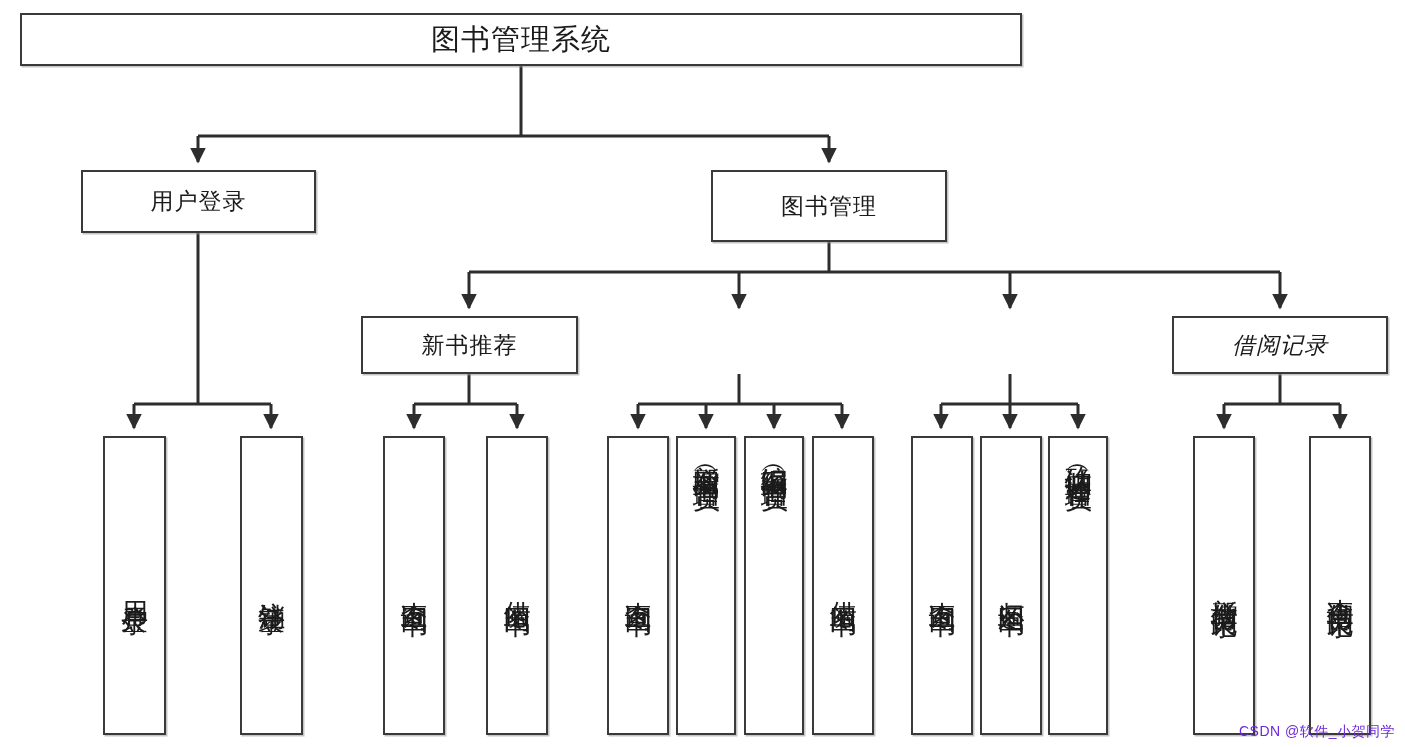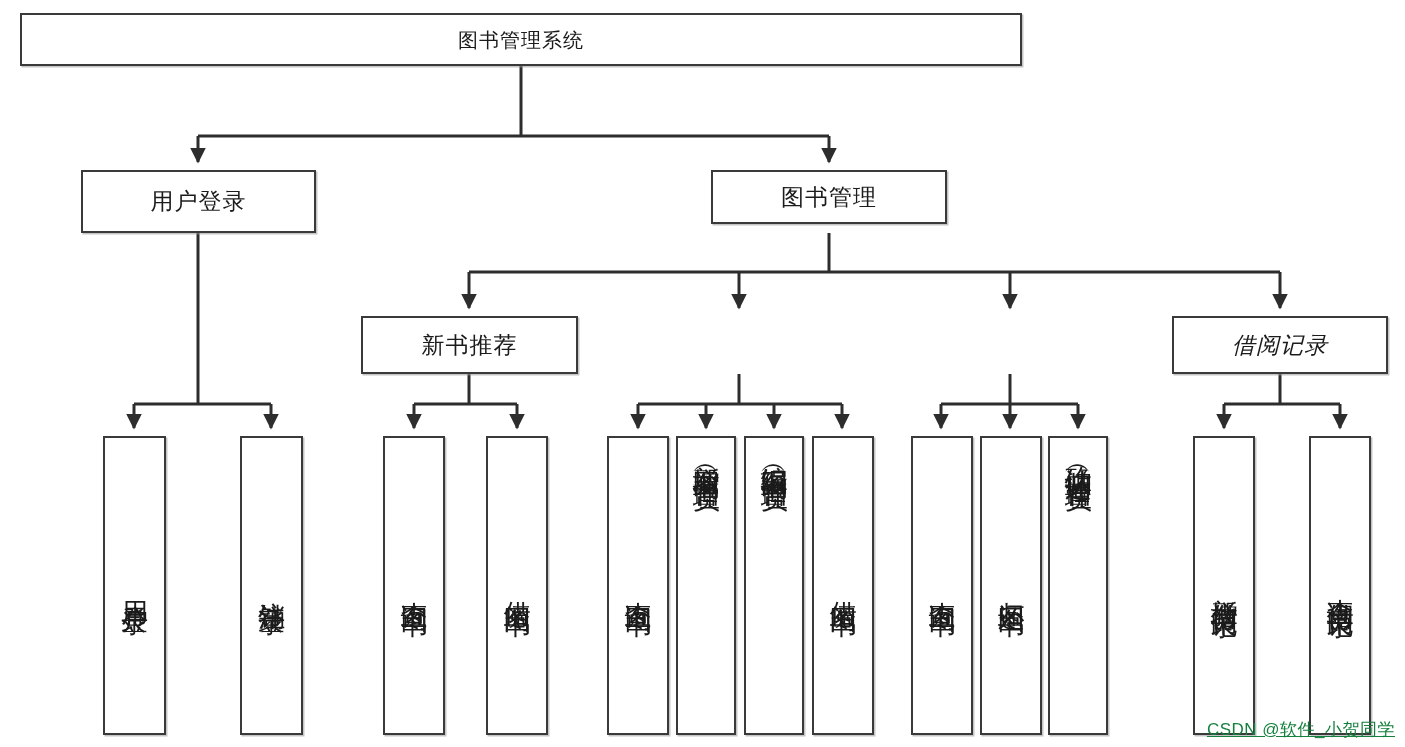--- a/index.html
+++ b/index.html
@@ -17,46 +17,45 @@
     box-sizing:border-box;
     background:#ffffff;
     border:2px solid #3a3a3a;
     box-shadow:1.5px 1.5px 0 rgba(150,150,150,0.55);
     display:flex; align-items:center; justify-content:center;
     color:#1b1b1b;
   }
   .node .lbl { white-space:nowrap; }
 
   .node.horiz .lbl { font-size:23px; letter-spacing:1px; line-height:1; }
-  .node.root .lbl { font-size:20px; letter-spacing:1px; }
+  .node.root .lbl { font-size:29px; letter-spacing:1px; }
 
   .node.vert {
     align-items:flex-start;
     padding-top:6px;
   }
   .node.vert .lbl {
     writing-mode:vertical-rl;
     text-orientation:upright;
     font-size:27px;
     line-height:1.06;
     letter-spacing:3px;
     white-space:normal;
     max-height:288px;
   }
   .node.vert.mid { align-items:center; padding-top:0; }
 
   #watermark {
     position:absolute;
     right:10px; bottom:6px;
-    font-size:17px;
-    color:#15803d;
+    font-size:14px;
+    color:#6d28d9;
     letter-spacing:0.5px;
     white-space:nowrap;
     pointer-events:none;
-    text-decoration:underline;
   }
 </style>
 </head>
 <body>
 
 <div id="canvas">
 
   <svg class="edges" viewBox="0 0 1405 747" xmlns="http://www.w3.org/2000/svg">
     <defs>
       <marker id="arr" viewBox="0 0 10 10" refX="9" refY="5" markerWidth="5.2" markerHeight="5.2" orient="auto-start-reverse">
@@ -107,21 +106,21 @@
     </g>
   </svg>
 
   <div class="node horiz root" style="left:20px; top:13px; width:1002px; height:53px;">
     <span class="lbl">图书管理系统</span>
   </div>
 
   <div class="node horiz" style="left:81px; top:170px; width:235px; height:63px;">
     <span class="lbl">用户登录</span>
   </div>
-  <div class="node horiz" style="left:711px; top:170px; width:236px; height:54px;">
+  <div class="node horiz" style="left:711px; top:170px; width:236px; height:72px;">
     <span class="lbl">图书管理</span>
   </div>
 
   <div class="node horiz" style="left:361px; top:316px; width:217px; height:58px;">
     <span class="lbl">新书推荐</span>
   </div>
   <div class="node horiz" style="left:1172px; top:316px; width:216px; height:58px;font-style:italic;">
     <span class="lbl">借阅记录</span>
   </div>
 

